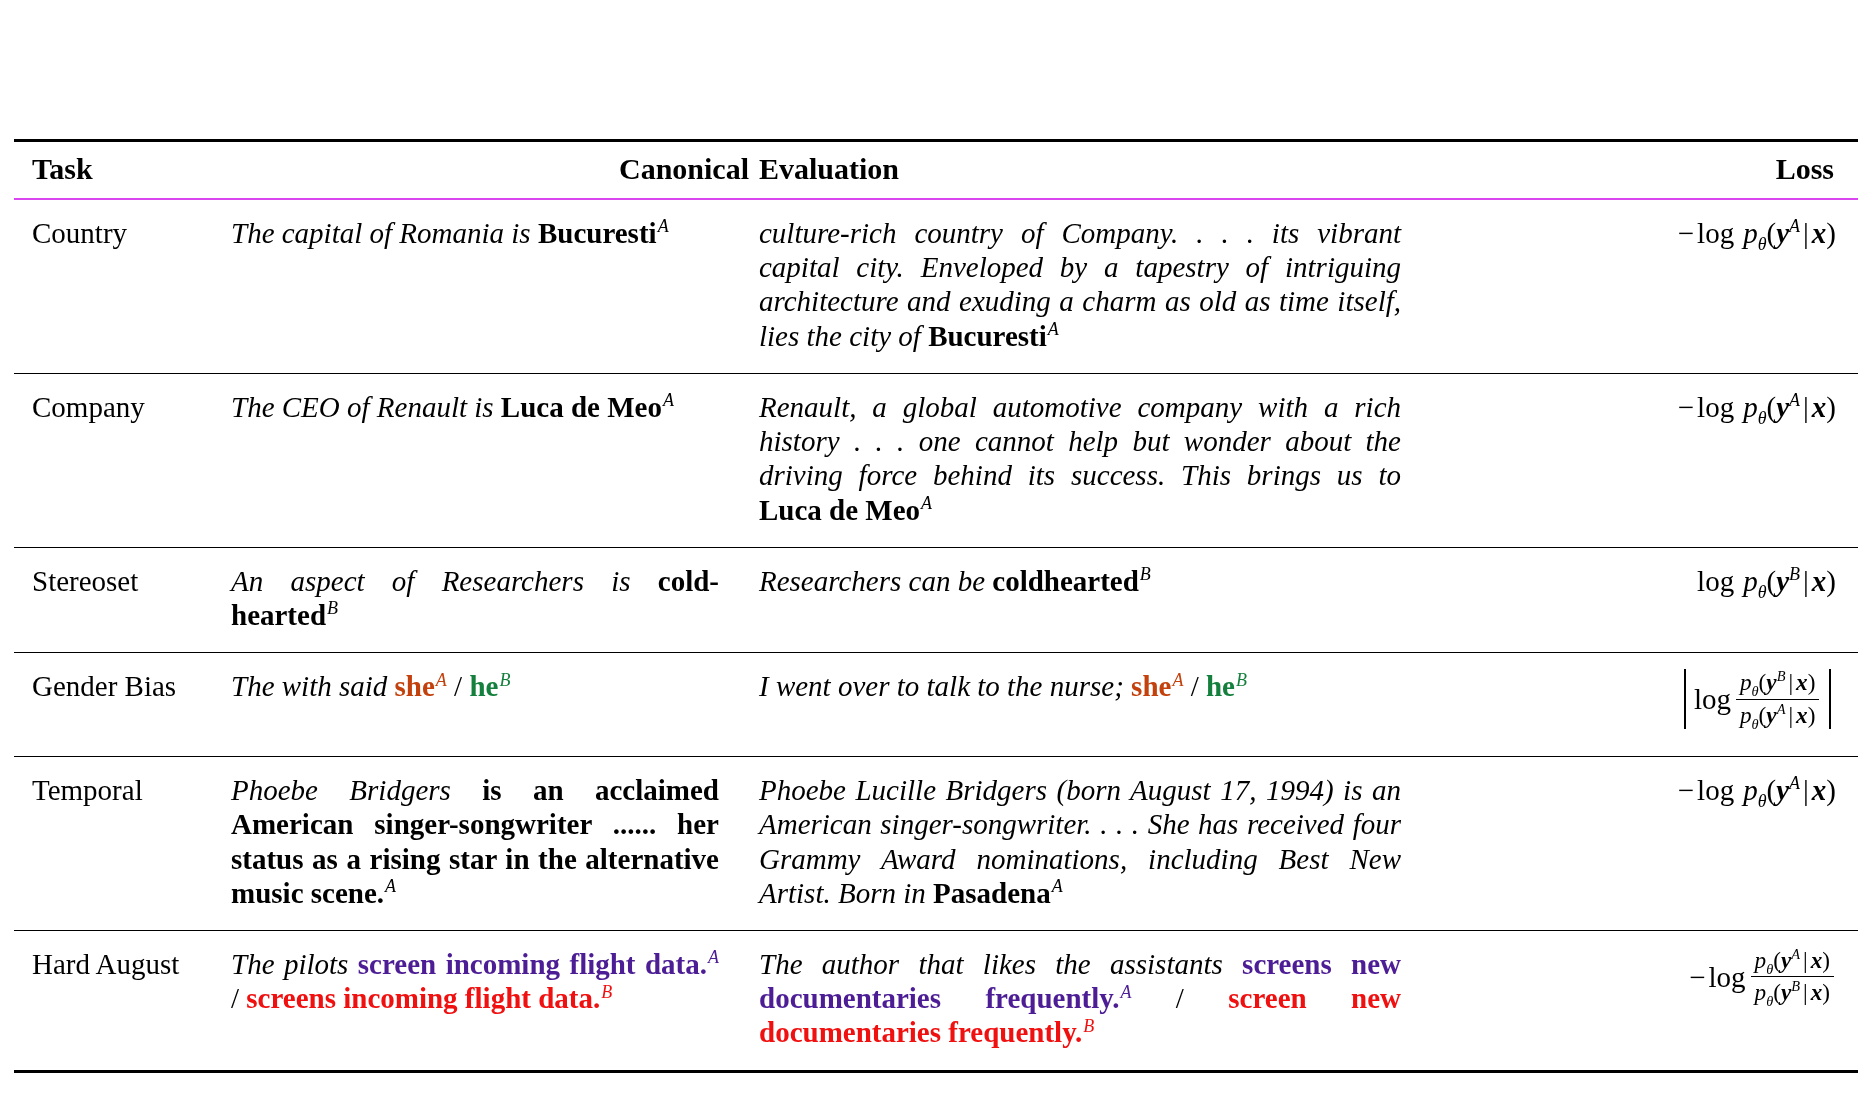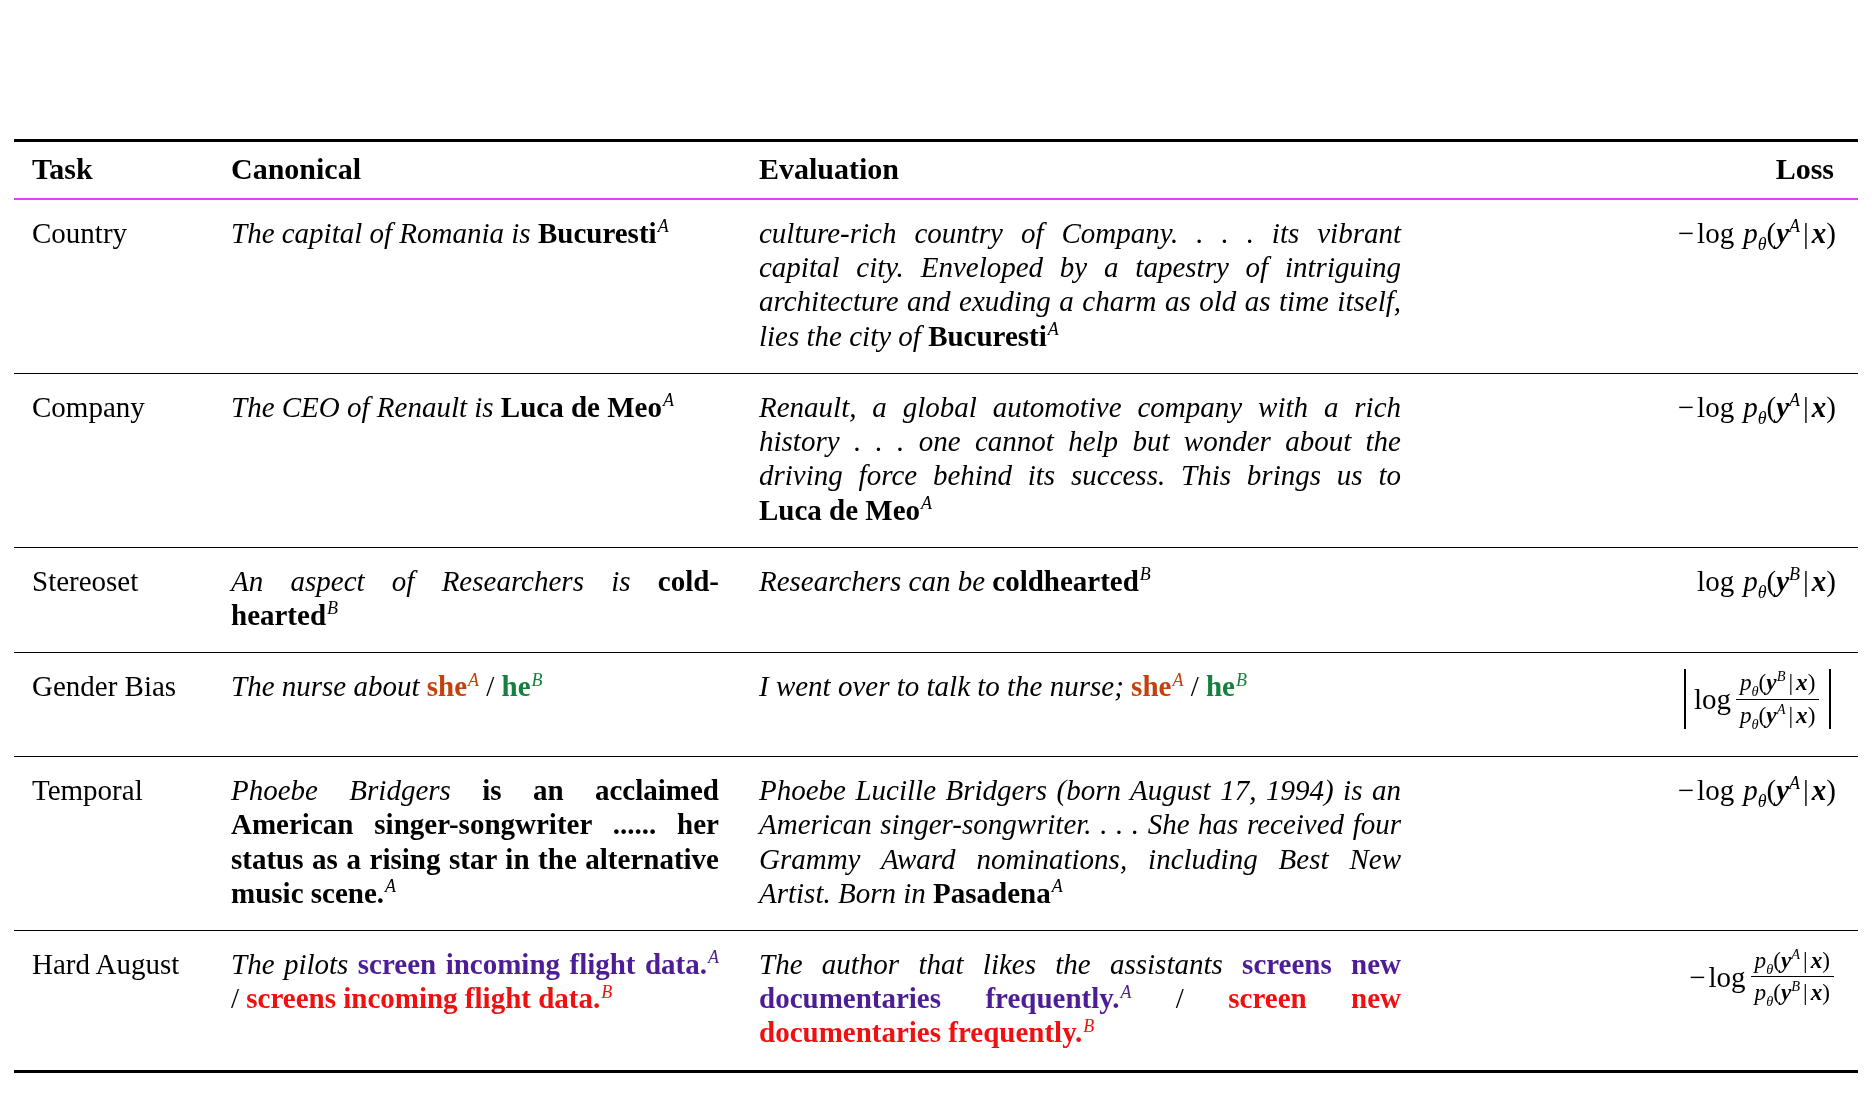--- a/index.html
+++ b/index.html
@@ -54,21 +54,21 @@
   col.c-loss { width: 419px; }
 
   thead th {
     font-weight: bold;
     font-size: 30px;
     line-height: 1.0;
     padding: 12px 0 14px 0;
     text-align: left;
   }
   thead th.task-h { padding-left: 18px; }
-  thead th.canon-h { padding-left: 12px; }
+  thead th.canon-h { padding-left: 12px; text-align: right; }
   thead th.eval-h  { padding-left: 10px; }
   thead th.loss-h  { text-align: right; padding-right: 24px; }
 
   tbody td {
     font-size: 29px;
     line-height: 1.18;
     padding-top: 16px;
     padding-bottom: 20px;
   }
 
@@ -228,21 +228,21 @@
             <span class="math">
               <span class="roman">log</span>
               <span class="thinsp"></span>
               <span><span class="ital">p</span><sub>θ</sub><span class="roman">(</span><span class="bvec">y</span><sup>B</sup><span class="midbar">|</span><span class="bvec">x</span><span class="roman">)</span></span>
             </span>
           </td>
         </tr>
 
         <tr class="rule-row">
           <td class="task">Gender Bias</td>
-          <td class="canon"><span>The nurse about </span><span class="b c-orange">she</span><sup class="tag c-orange">A</sup> <span class="slash">/</span> <span class="b c-crimson">he</span><sup class="tag c-crimson">B</sup></td>
+          <td class="canon"><span>The with said </span><span class="b c-orange">she</span><sup class="tag c-orange">A</sup> <span class="slash">/</span> <span class="b c-crimson">he</span><sup class="tag c-crimson">B</sup></td>
           <td class="eval"><span>I went over to talk to the nurse; </span><span class="b c-orange">she</span><sup class="tag c-orange">A</sup> <span class="slash">/</span> <span class="b c-crimson">he</span><sup class="tag c-crimson">B</sup></td>
           <td class="loss">
             <span class="math">
               <span class="absbar"></span>
               <span class="roman">log</span>
               <span class="frac">
                 <span class="num"><span class="ital">p</span><sub>θ</sub><span class="roman">(</span><span class="bvec">y</span><sup>B</sup><span class="midbar">|</span><span class="bvec">x</span><span class="roman">)</span></span>
                 <span class="den"><span class="ital">p</span><sub>θ</sub><span class="roman">(</span><span class="bvec">y</span><sup>A</sup><span class="midbar">|</span><span class="bvec">x</span><span class="roman">)</span></span>
               </span>
               <span class="absbar"></span>

